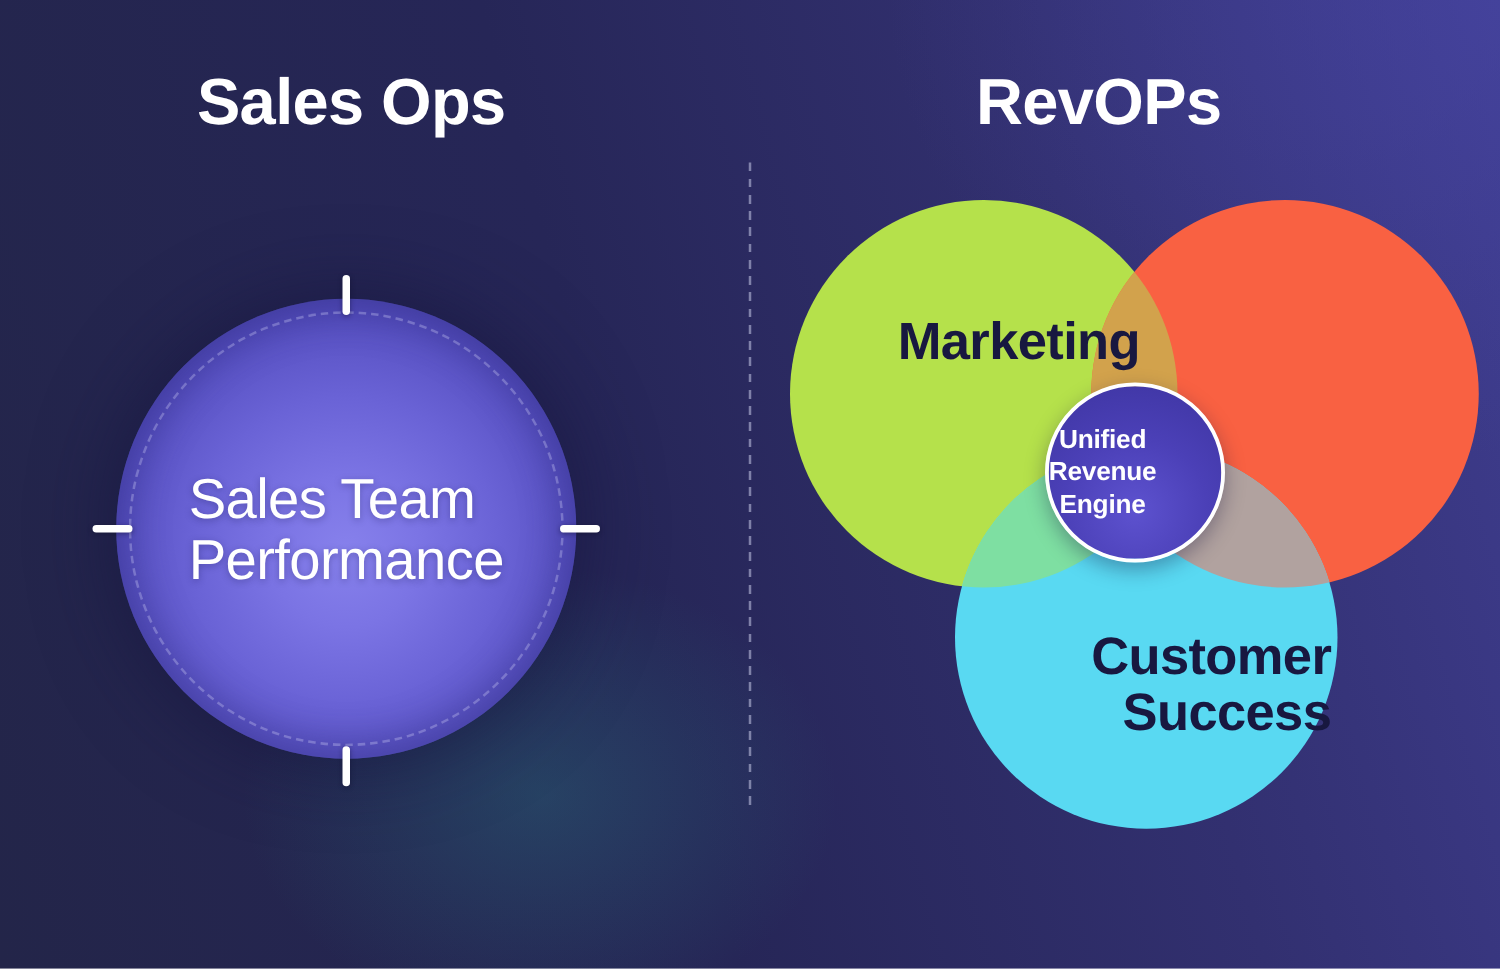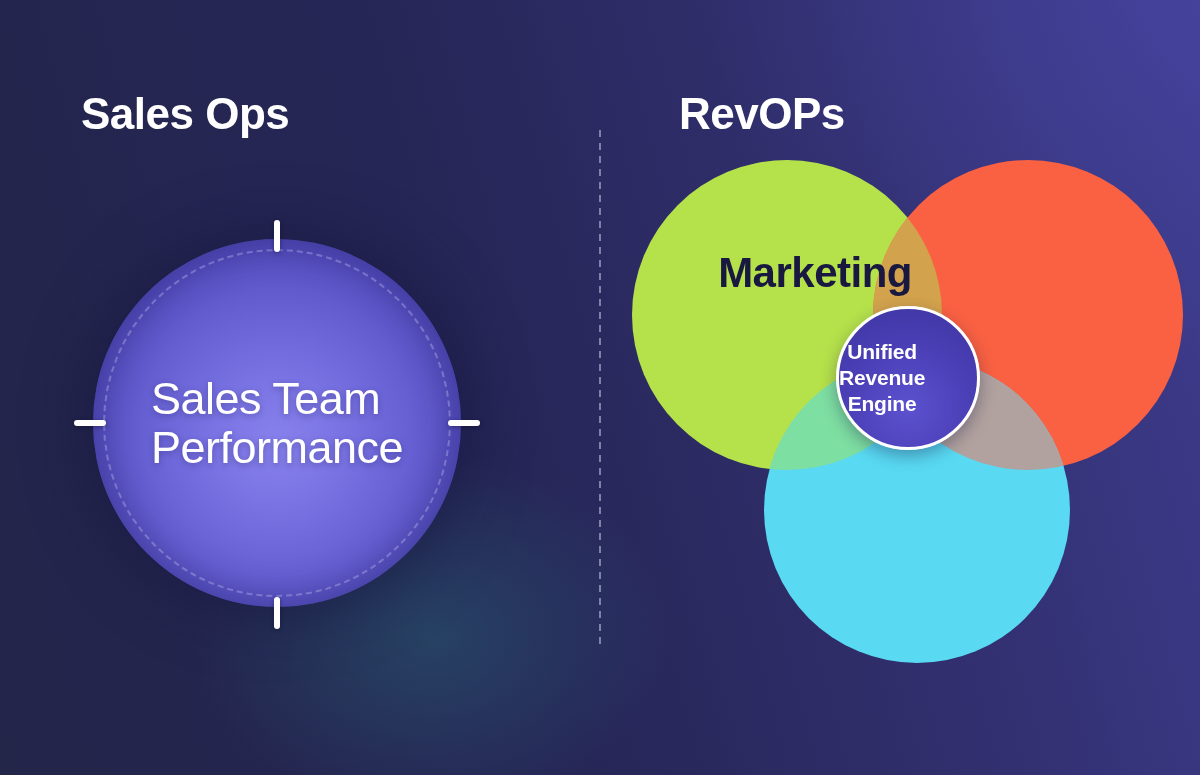--- a/index.html
+++ b/index.html
@@ -12,22 +12,22 @@
     position:relative;width:1200px;height:775px;overflow:hidden;
     background:
       radial-gradient(340px 260px at 36% 82%, rgba(42,125,132,0.32), rgba(42,125,132,0) 70%),
       radial-gradient(700px 520px at 100% 0%, rgba(72,70,165,0.55), rgba(72,70,165,0) 70%),
       linear-gradient(75deg, #232549 0%, #262657 42%, #323070 72%, #3f3d90 100%);
   }
 
   
   .panel-title{
     position:absolute;top:54px;height:56px;
-    font-size:44px;font-weight:700;color:#ffffff;
-    letter-spacing:-0.5px;line-height:56px;margin-top:32px;
+    font-size:52px;font-weight:700;color:#ffffff;
+    text-align:center;letter-spacing:-0.5px;line-height:56px;
   }
   .title-left{left:81px;width:400px;}
   .title-right{left:679px;width:400px;}
 
   
   .divider{
     position:absolute;left:599px;top:130px;width:2px;height:515px;
     background:repeating-linear-gradient(to bottom,
       rgba(198,201,230,0.55) 0 7px, rgba(198,201,230,0) 7px 13px);
   }
@@ -130,20 +130,24 @@
       <circle cx="317" cy="380" r="153" fill="#7edfa2"></circle>
     </g>
     <g clip-path="url(#clip-sales)">
       <circle cx="317" cy="380" r="153" fill="#b1a29f"></circle>
     </g>
   </svg>
 
   <div class="venn-label label-marketing">Marketing</div>
 
 
+  <div class="venn-label label-customer">
+    <div>Customer</div>
+    <div>Success</div>
+  </div>
 
   <div class="center-circle">
     <div class="center-circle-label">
       <div>Unified</div>
       <div>Revenue</div>
       <div>Engine</div>
     </div>
   </div>
 
 </div>

